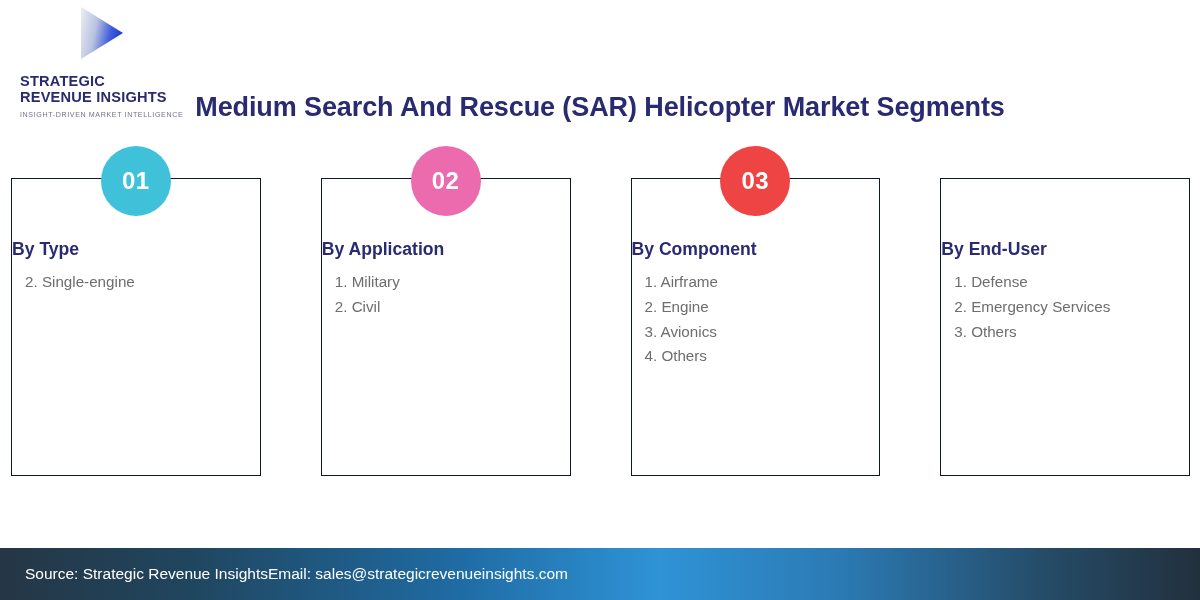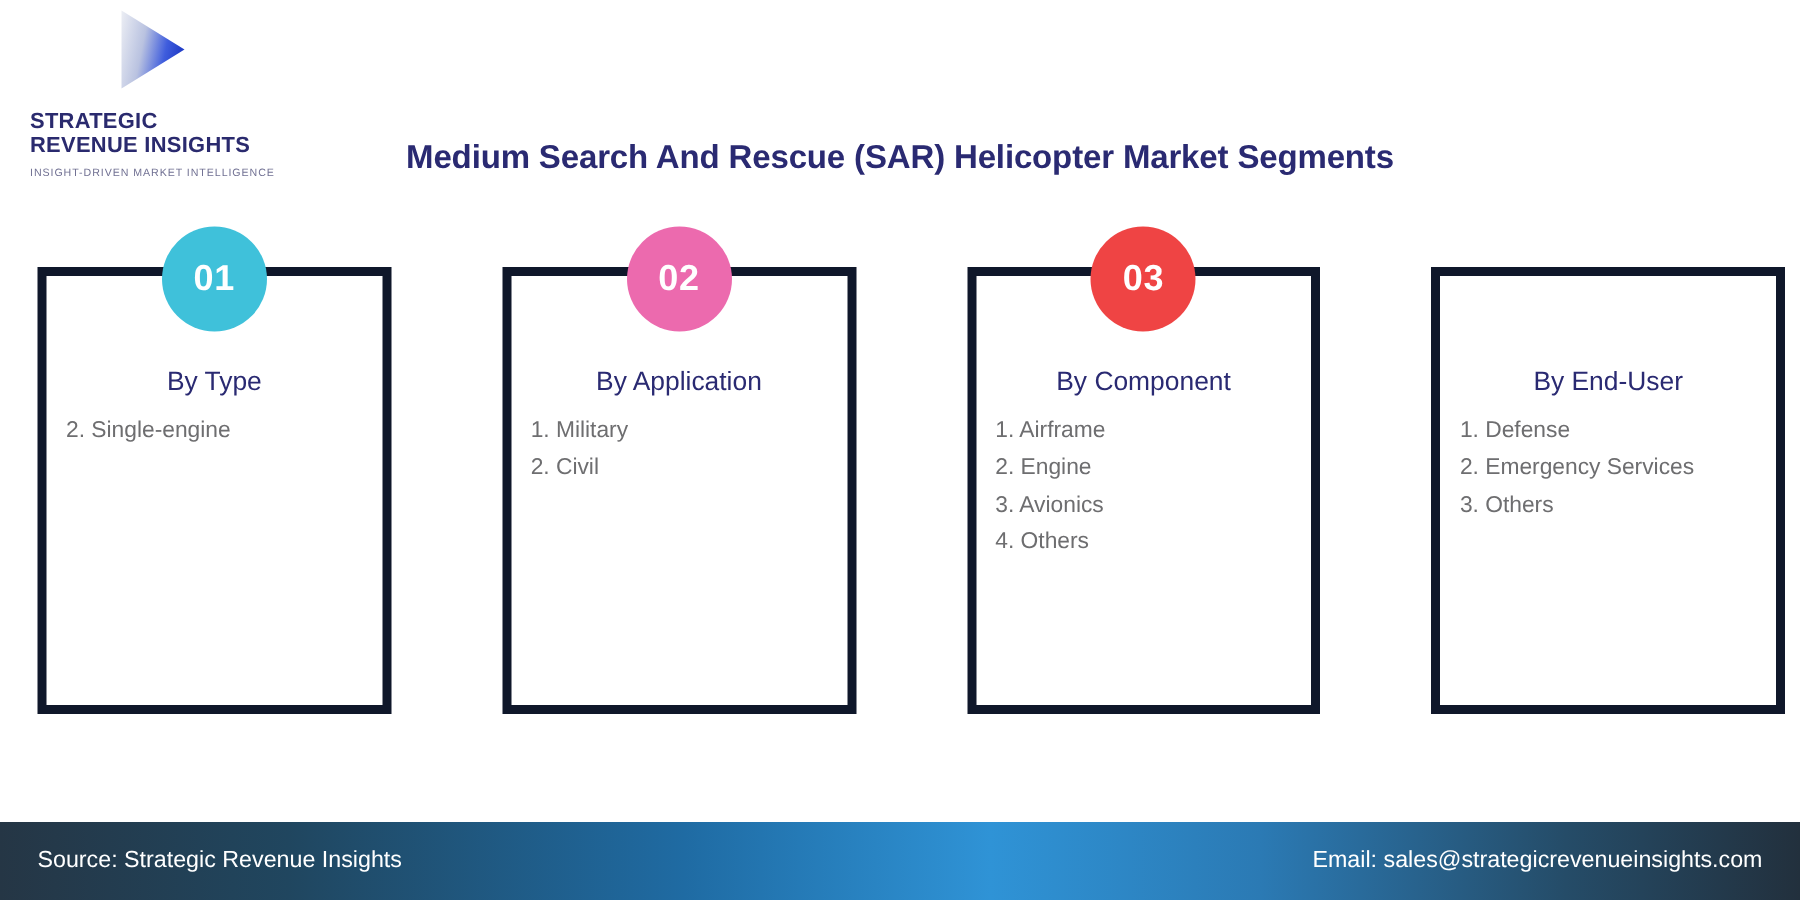--- a/index.html
+++ b/index.html
@@ -53,43 +53,42 @@
     white-space: nowrap;
   }
 
   
   #page-title {
     position: absolute;
     left: 0;
     right: 0;
     top: 92px;
     text-align: center;
-    font-size: 22px;
+    font-size: 27px;
     font-weight: bold;
     color: #2a2a72;
     letter-spacing: -0.1px;
   }
 
   
   #cards {
     position: absolute;
     left: 11px;
     top: 178px;
     width: 1179px;
     height: 298px;
     display: flex;
     gap: 60px;
   }
 
   .card {
     position: relative;
     flex: 1 1 0;
-    border: 6px solid #0f172a;
+    border: 1px solid #0f172a;
     background: #ffffff;
-    margin-left: 14px;
   }
 
   .card-badge {
     position: absolute;
     top: -33px;
     left: 50%;
     transform: translateX(-50%);
     width: 70px;
     height: 70px;
     border-radius: 50%;
@@ -97,23 +96,23 @@
     align-items: center;
     justify-content: center;
     font-size: 24px;
     font-weight: bold;
     color: #ffffff;
     letter-spacing: 0.5px;
   }
 
   .card-title {
     margin-top: 60px;
-    text-align: center;
+    text-align: left;
     font-size: 17.6px;
-    font-weight: normal;
+    font-weight: bold;
     color: #2a2a72;
   }
 
   .card-list {
     margin: 10px 0 0 13px;
     list-style: none;
   }
 
   .card-list li {
     font-size: 15.2px;
@@ -132,21 +131,21 @@
     background: linear-gradient(90deg,
         #253645 0%,
         #20465f 16%,
         #1f6ba3 38%,
         #2f93d6 55%,
         #2b7ab4 70%,
         #254c68 87%,
         #22303d 100%);
     display: flex;
     align-items: center;
-    justify-content: space-between;
+    justify-content: flex-start;
     padding: 0 25px;
   }
 
   .footer-text {
     font-size: 15.5px;
     color: #ffffff;
   }
 </style>
 </head>
 <body>

